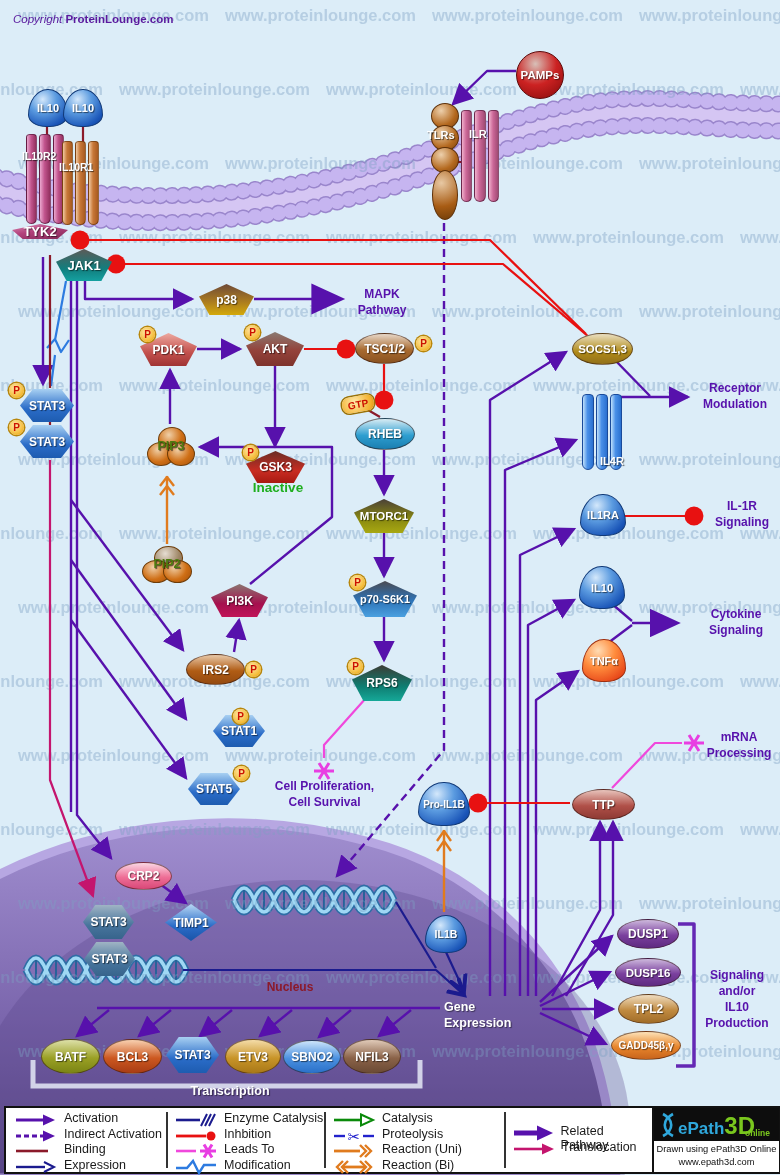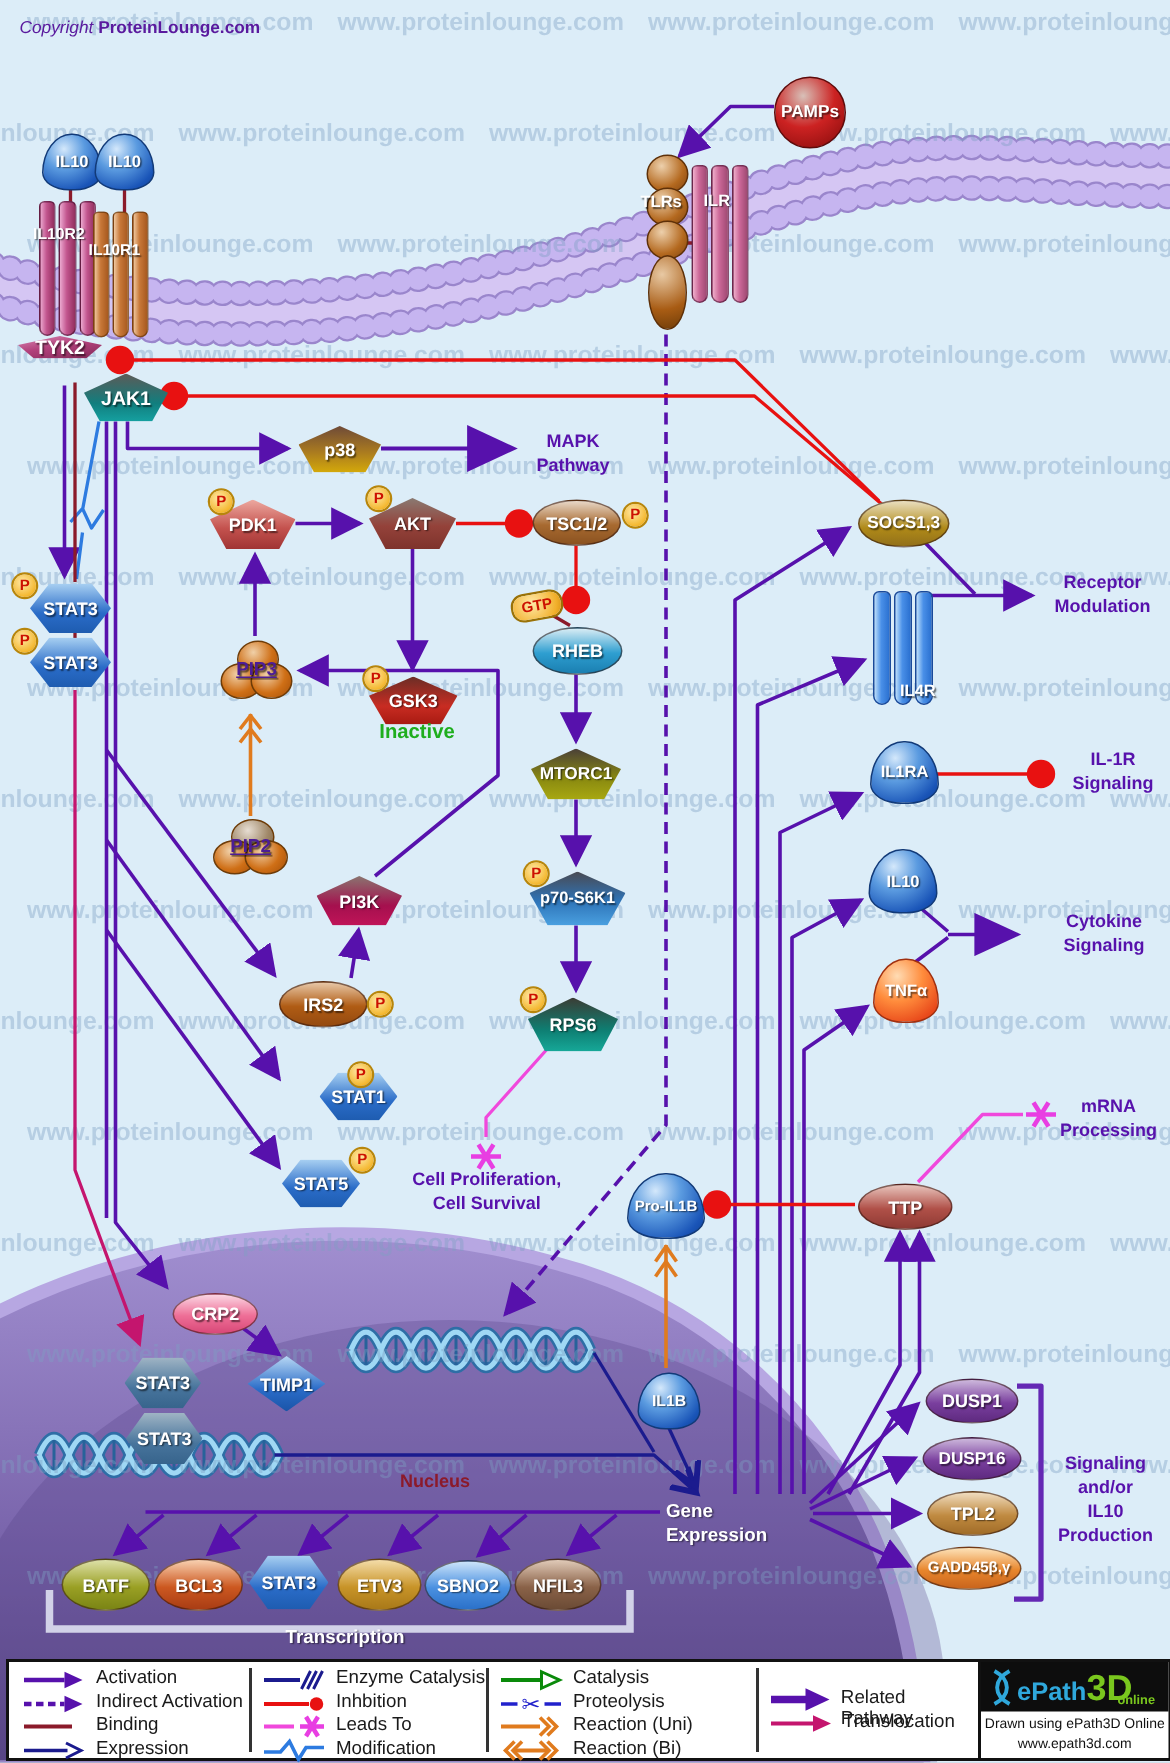--- a/index.html
+++ b/index.html
@@ -70,21 +70,21 @@
   .sphere{border-radius:50%;background:radial-gradient(circle at 40% 26%,#d8c0b8 0%,#cc2222 48%,#8e0e0e 92%);
      border:1.5px solid #5e0a0a;}
   .trefoil{position:absolute;}
   .trefoil i{position:absolute;border-radius:50%;border:1px solid #6e3c08;
      background:radial-gradient(circle at 38% 30%,#f0d0a8,#cf6f16 55%,#a44f08);}
   .trefoil .t1{left:23%;top:0;width:54%;height:60%;}
   .trefoil .t2{left:0;top:40%;width:54%;height:58%;}
   .trefoil .t3{right:0;top:40%;width:54%;height:58%;}
   .pip2c .t1{background:radial-gradient(circle at 38% 30%,#e6ddd2,#a08868 60%,#7c6448);}
   .tlabel{position:absolute;inset:0;display:flex;align-items:center;justify-content:center;
-     color:#4c1d95;font-weight:bold;font-size:12.5px;text-shadow:1px 1px 1px rgba(0,0,0,.6);text-decoration:underline;}
+     color:#4d7c0f;font-weight:bold;font-size:12.5px;text-shadow:1px 1px 1px rgba(0,0,0,.6);}
   .ann{position:absolute;font-weight:bold;color:#5711ac;font-size:12px;text-align:center;line-height:16px;}
   .ann-white{color:#fff;text-shadow:1px 1px 1px rgba(0,0,0,.5);}
   .ann-green{color:#1eae1e;font-size:13.5px;}
   .ann-darkred{color:#8b1a2a;}
   #hdr{position:absolute;left:13px;top:10px;z-index:6;}
   #hdr .t{font-size:22px;font-weight:bold;color:#4a0d96;}
   #hdr .c{font-size:11.5px;color:#5a1a9e;margin-top:3px;}
   #hdr .c .cp{font-style:italic;}
   #hdr .c .site{font-weight:bold;text-align:center;}
   #brand{position:absolute;right:14px;top:10px;z-index:6;text-align:right;}

